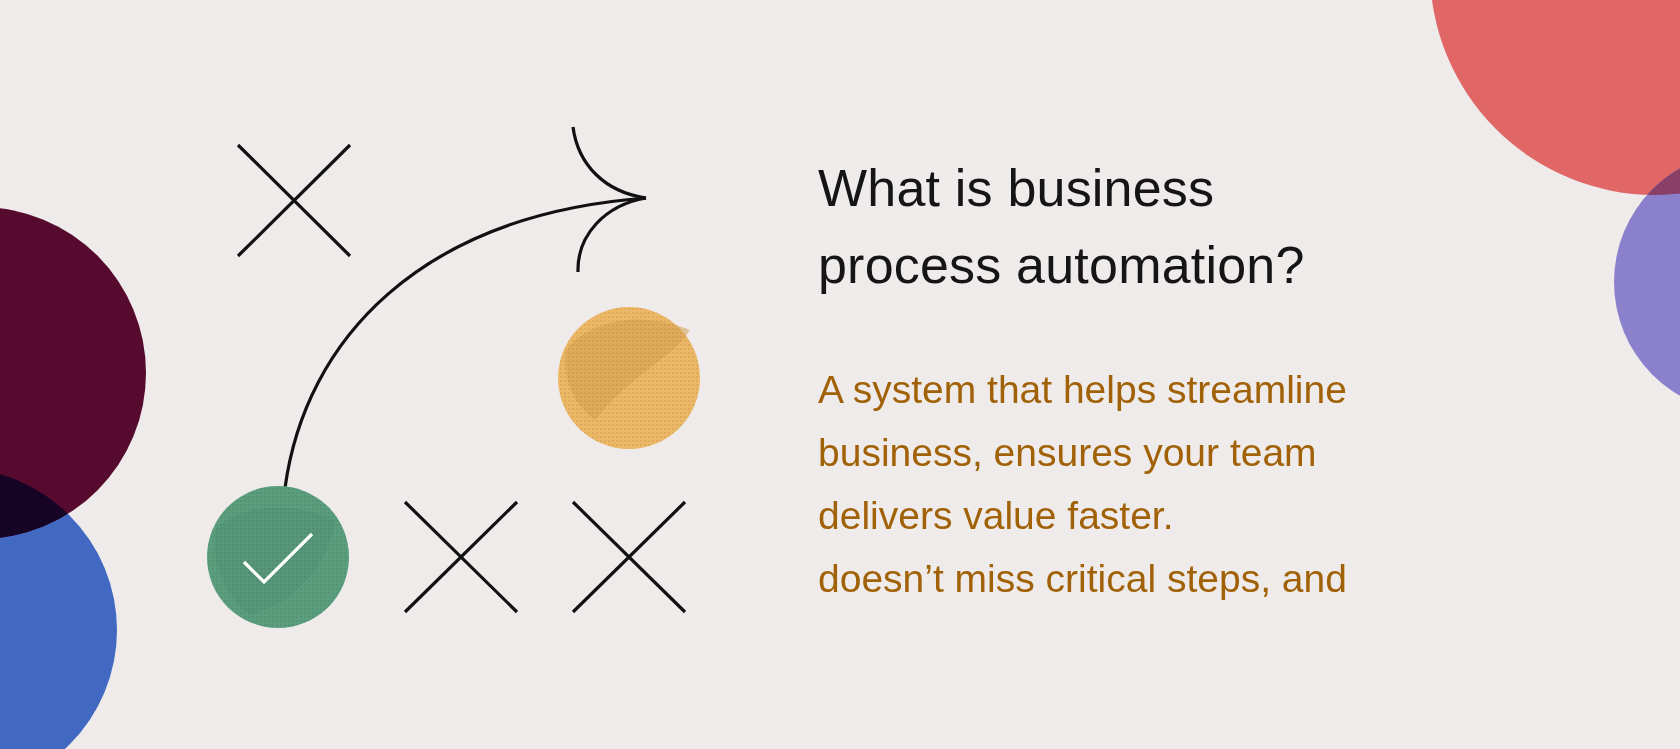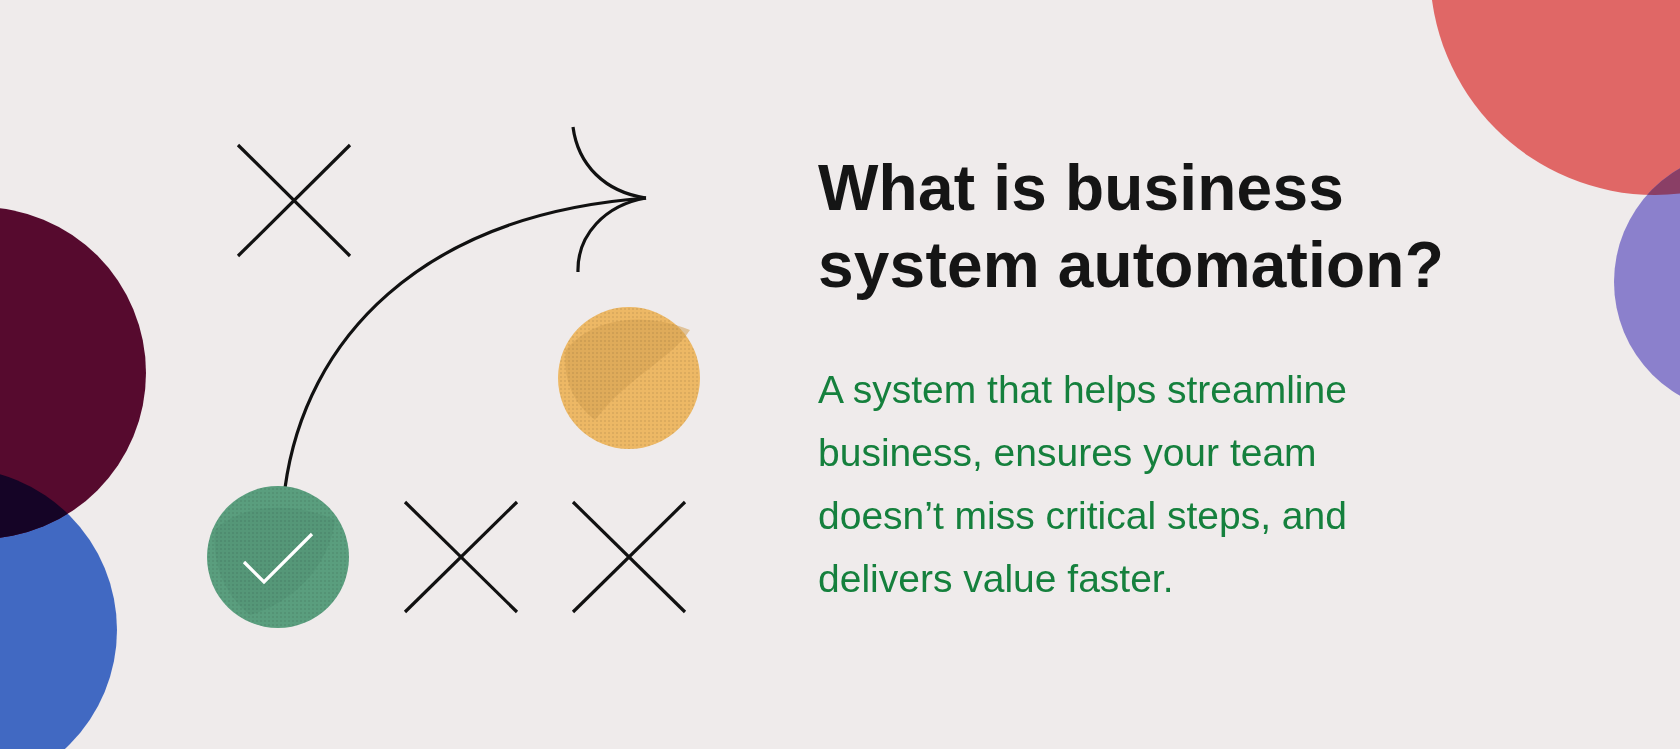--- a/index.html
+++ b/index.html
@@ -5,27 +5,27 @@
   html, body { margin: 0; padding: 0; }
   body {
     width: 1680px; height: 749px; overflow: hidden; position: relative;
     background: #efebeb;
     font-family: "Liberation Sans", "DejaVu Sans", sans-serif;
   }
   .canvas { position: absolute; inset: 0; }
   svg.art { position: absolute; left: 0; top: 0; }
   .headline {
     position: absolute; left: 818px; top: 150px; width: 720px;
-    font-size: 64px; font-weight: 700; line-height: 77px; color: #151515;
+    font-size: 52px; font-weight: 400; line-height: 77px; color: #151515;
     letter-spacing: 0.2px; margin: 0;
   }
   .headline span { display: block; white-space: nowrap; }
   .body-copy {
     position: absolute; left: 818px; top: 358px; width: 700px;
-    font-size: 39px; font-weight: 400; line-height: 63px; color: #15803d;
+    font-size: 39px; font-weight: 400; line-height: 63px; color: #a16207;
     margin: 0;
   }
   .body-copy span { display: block; white-space: nowrap; }
 </style>
 </head>
 <body>
 
 <div class="canvas">
 
   <svg class="art" width="1680" height="749" viewBox="0 0 1680 749">
@@ -83,23 +83,23 @@
       <line x1="517" y1="502" x2="405" y2="612"></line>
     </g>
     <g stroke="#111" stroke-width="3.2">
       <line x1="573" y1="502" x2="685" y2="612"></line>
       <line x1="685" y1="502" x2="573" y2="612"></line>
     </g>
   </svg>
 
   <h1 class="headline">
     <span>What is business</span>
-    <span>system automation?</span>
+    <span>process automation?</span>
   </h1>
 
   <p class="body-copy">
     <span>A system that helps streamline</span>
     <span>business, ensures your team</span>
+    <span>delivers value faster.</span>
     <span>doesn’t miss critical steps, and</span>
-    <span>delivers value faster.</span>
   </p>
 
 </div>
 
 </body></html>

